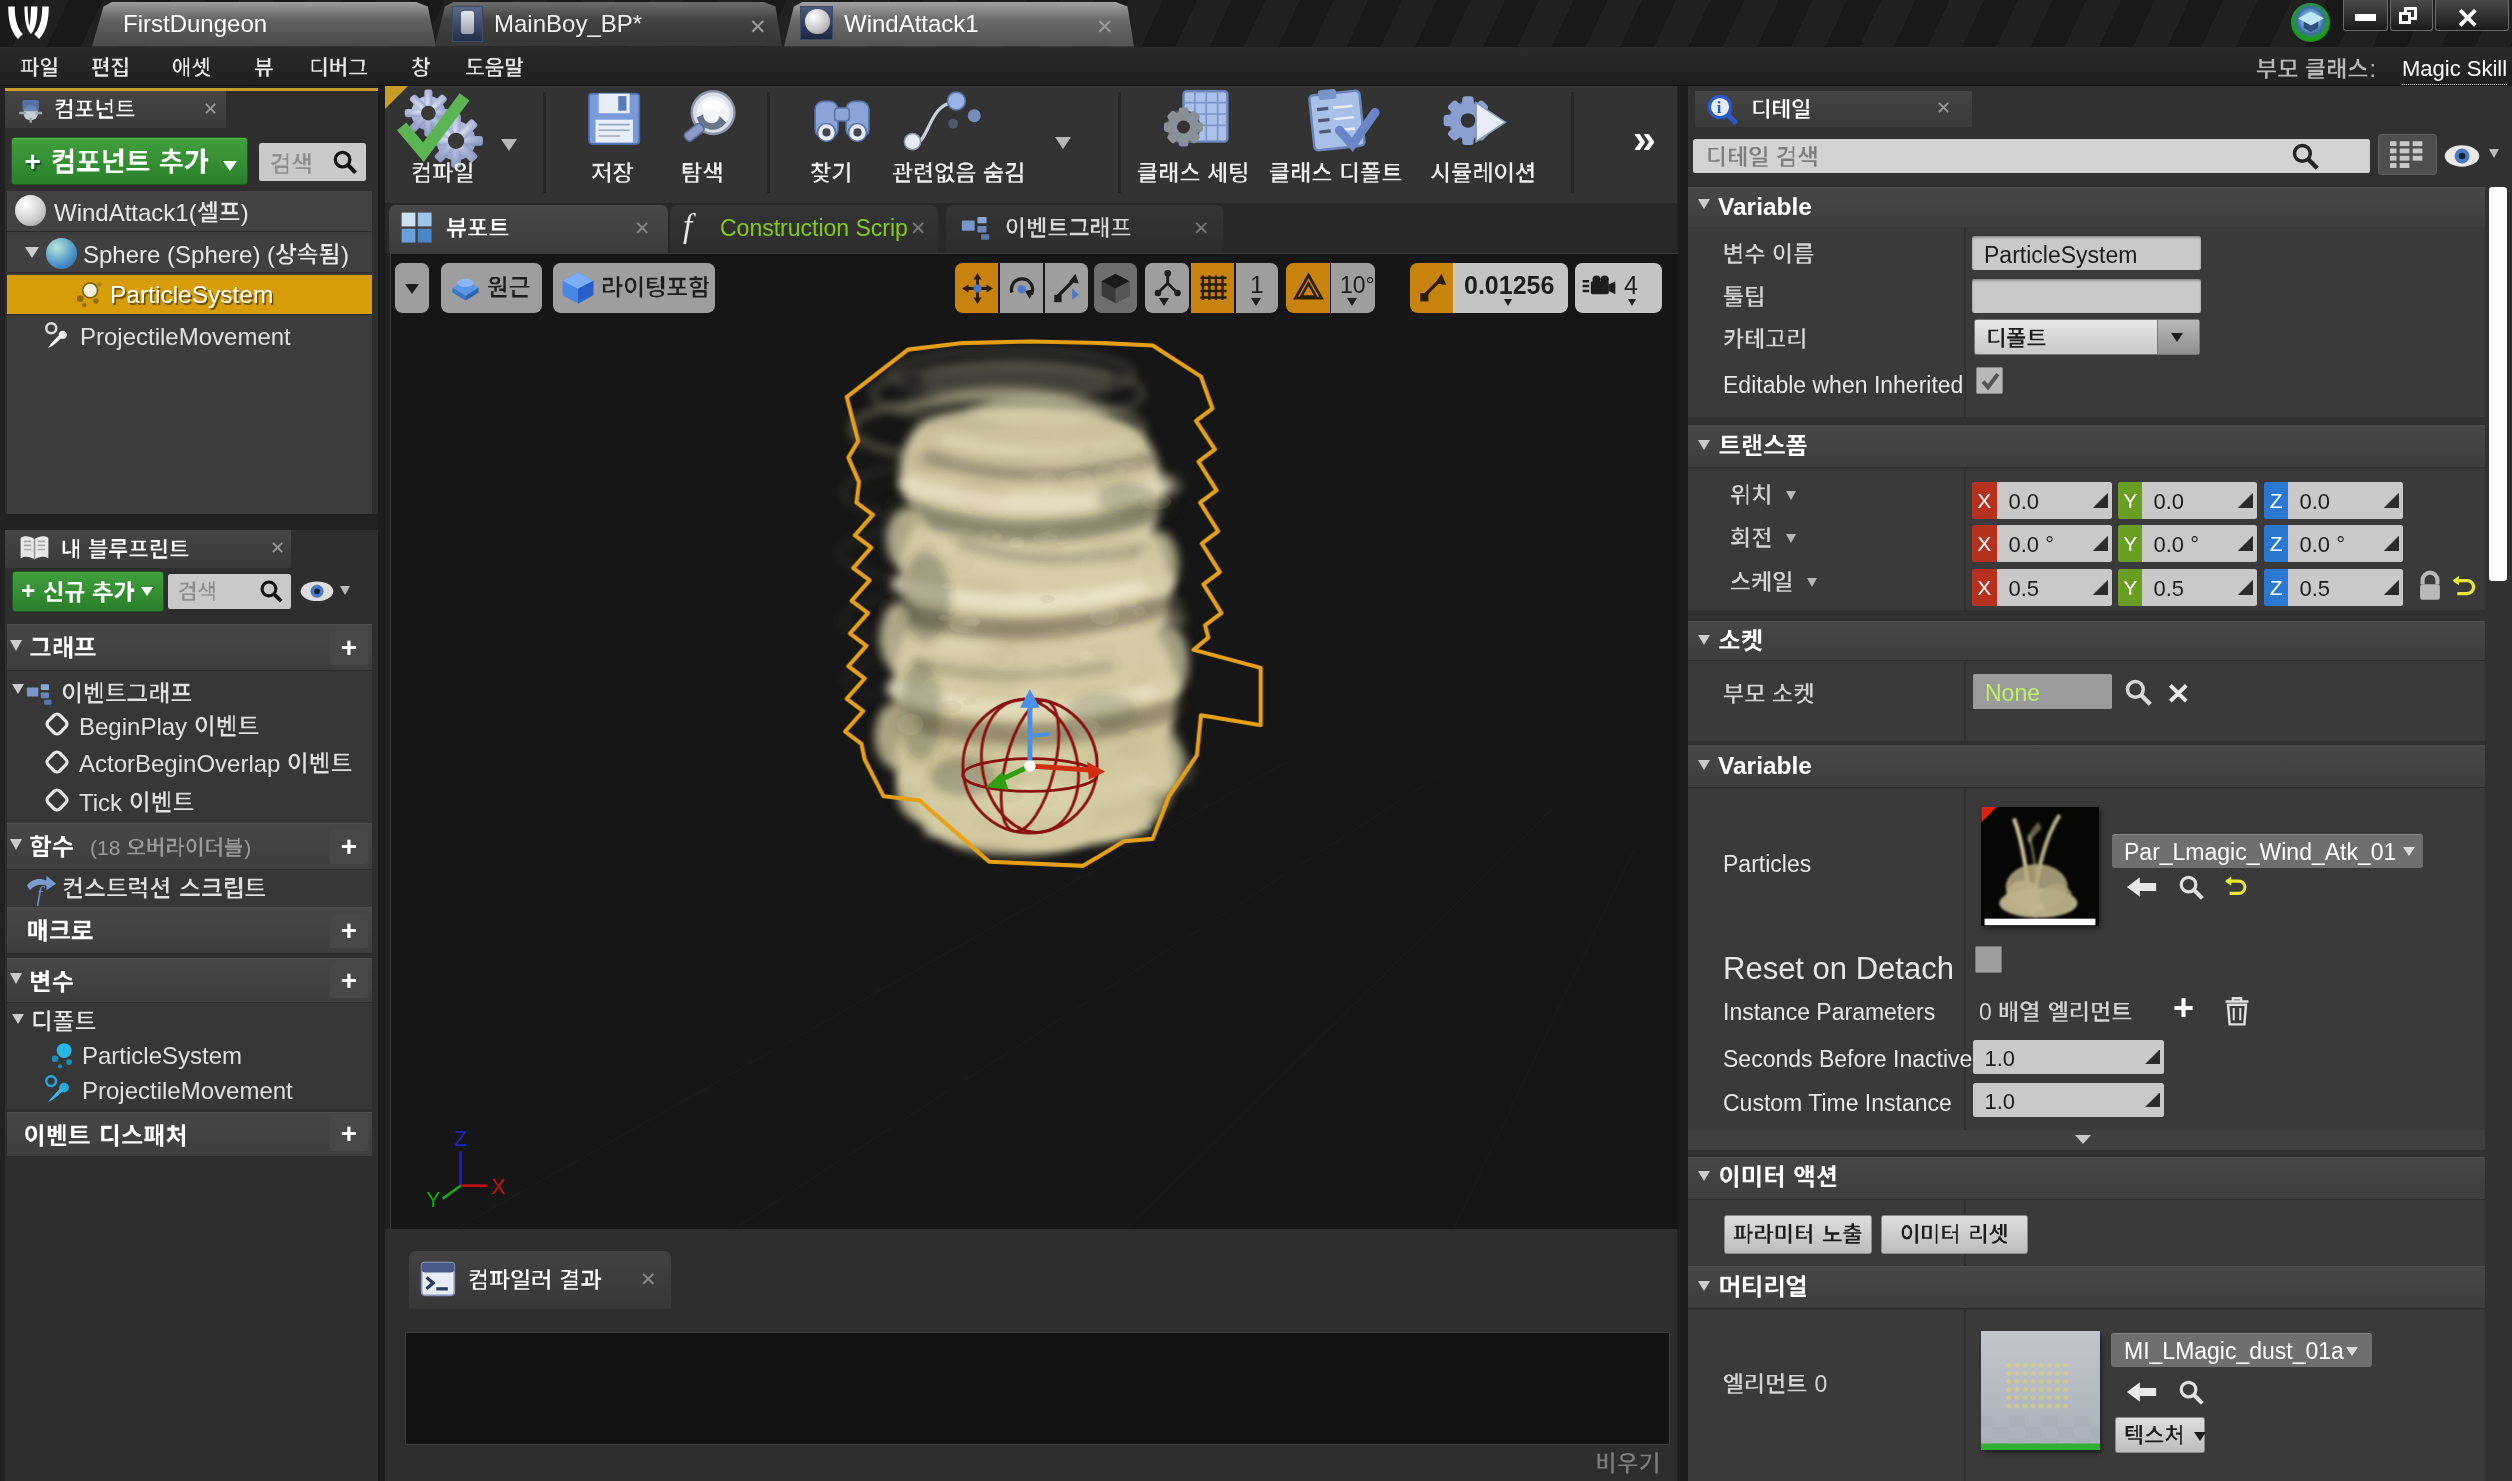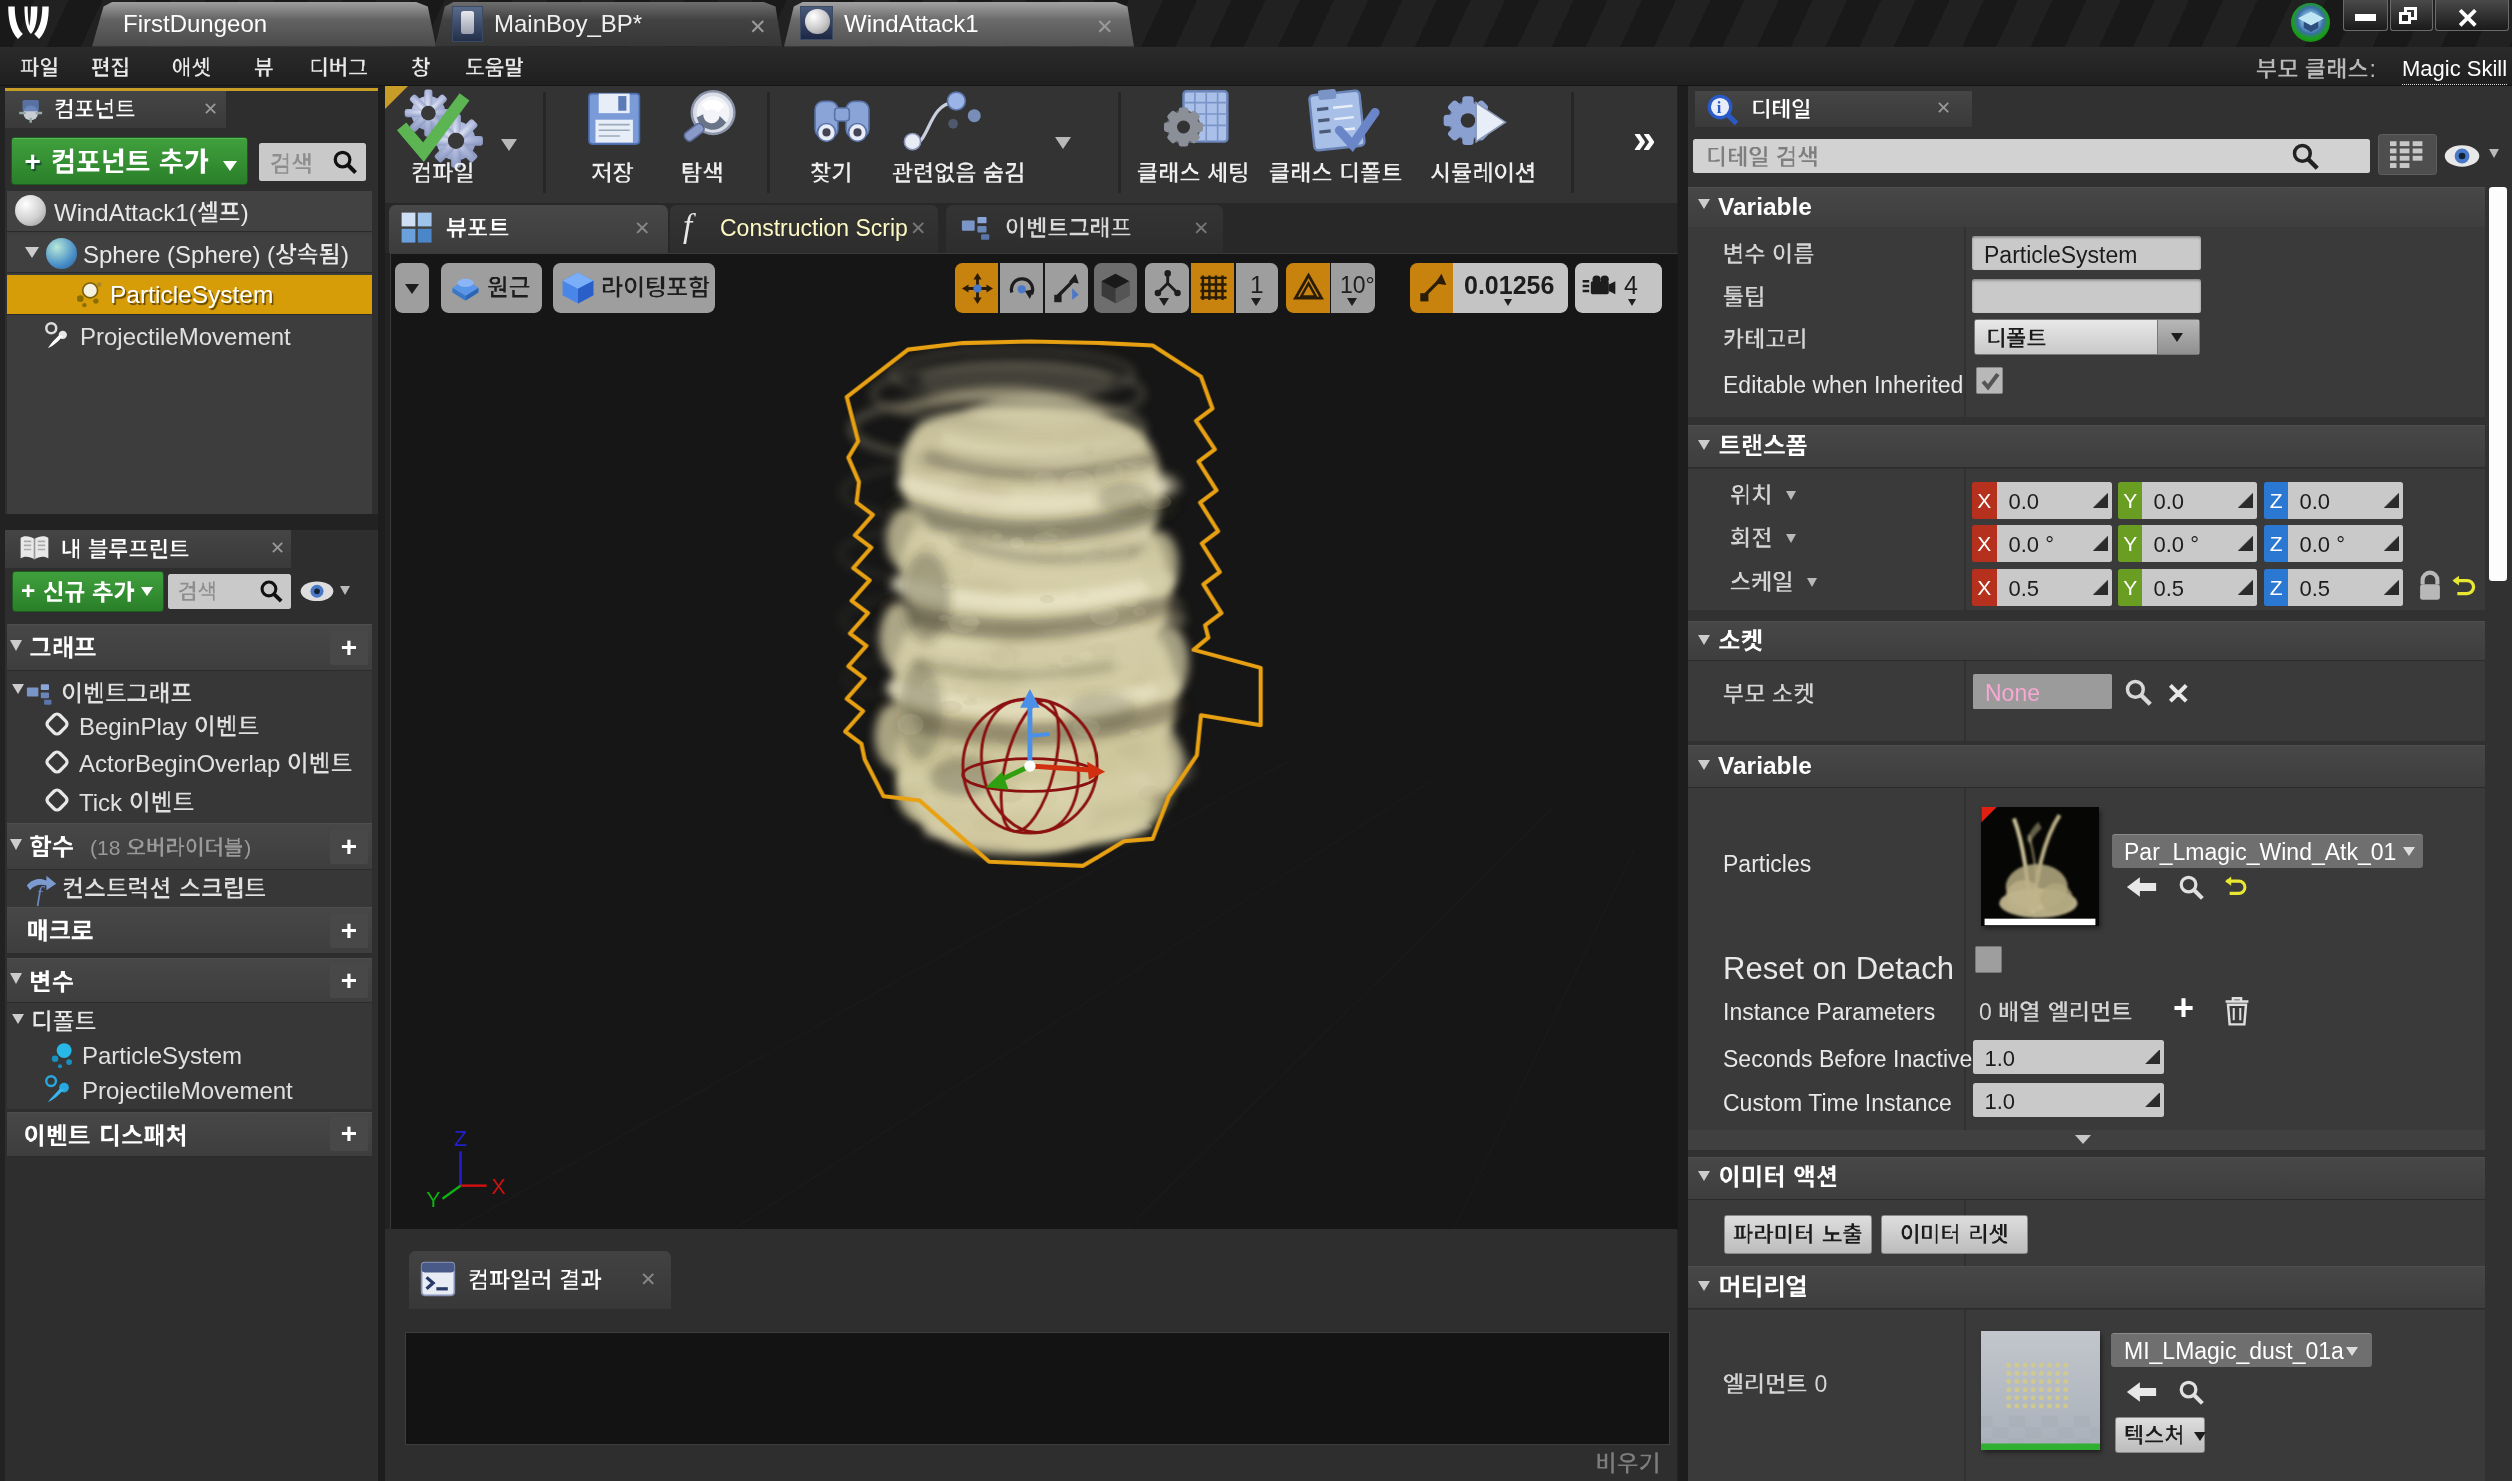--- a/index.html
+++ b/index.html
@@ -419,21 +419,21 @@
     <rect x="22" y="2" width="17" height="17" fill="#9ec4ec"></rect>
     <rect x="2" y="22" width="17" height="17" fill="#6aa0dc"></rect>
     <rect x="22" y="22" width="17" height="17" fill="#4a86c8"></rect>
   </svg>
 <div class="abs" style="left:446px;top:215px;font-size:23px;color:#fff"><svg style="vertical-align:-5.7px" width="64" height="24" viewBox="0 -22 78 29">
       <path fill="currentColor" d="M7 -8H10V2H7ZM16 -8H19V2H16ZM1 -9H24V-6H1ZM4 -22H7V-19H19V-22H22V-11H4ZM7 -17V-14H19V-17ZM27 -3H50V-1H27ZM37 -9H40V-2H37ZM29 -21H48V-19H29ZM29 -11H48V-8H29ZM33 -19H36V-10H33ZM41 -19H44V-10H41ZM56 -10H73V-7H56ZM53 -3H76V-1H53ZM56 -21H73V-19H59V-9H56ZM58 -16H73V-13H58Z"></path>
     </svg></div>
 <div class="abs tab-x" style="left:634px;top:219px;font-size:19.6px;color:#888">✕</div>
 <div class="abs" style="left:670px;top:205px;width:268px;height:48px;background:linear-gradient(#343434,#2d2d2d);border-radius:6.5px 6.5px 0 0"></div>
 <div class="abs" style="left:683px;top:208px;font-size:33px;font-style:italic;font-family:'Liberation Serif';color:#e8e8e8">f</div>
-<div class="abs" style="left:720px;top:215px;font-size:23px;color:#fef9c3">Construction Scrip</div>
+<div class="abs" style="left:720px;top:215px;font-size:23px;color:#84cc16">Construction Scrip</div>
 <div class="abs tab-x" style="left:910px;top:219px;font-size:19.6px;color:#777">✕</div>
 <div class="abs" style="left:946px;top:205px;width:277px;height:48px;background:linear-gradient(#343434,#2d2d2d);border-radius:6.5px 6.5px 0 0"></div>
 <svg class="abs" style="left:961px;top:213px" width="31" height="28" viewBox="0 0 34 30">
     <rect x="1" y="8" width="14" height="11" rx="1" fill="#7a96c8"></rect>
     <rect x="18" y="4" width="10" height="7" rx="1" fill="#8aa6d8"></rect>
     <rect x="18" y="14" width="10" height="7" rx="1" fill="#6a86b8"></rect>
     <rect x="22" y="23" width="9" height="6" rx="1" fill="#5a76a8"></rect>
   </svg>
 <div class="abs" style="left:1005px;top:215px;font-size:23px;color:#d8d8d8"><svg style="vertical-align:-5.7px" width="127" height="24" viewBox="0 -22 155 29">
       <path fill="currentColor" d="M19 -23H22V2H19ZM9 -21Q11 -21 12 -20Q14 -19 14 -17Q15 -15 15 -12Q15 -10 14 -8Q14 -6 12 -4Q11 -3 9 -3Q7 -3 5 -4Q4 -6 3 -8Q2 -10 2 -12Q2 -15 3 -17Q4 -19 5 -20Q7 -21 9 -21ZM9 -19Q8 -19 7 -18Q6 -17 5 -16Q5 -14 5 -12Q5 -10 5 -9Q6 -8 7 -7Q8 -6 9 -6Q10 -6 11 -7Q12 -8 12 -9Q12 -10 12 -12Q12 -14 12 -16Q12 -17 11 -18Q10 -19 9 -19ZM46 -23H49V-4H46ZM37 -16H42V-14H37ZM41 -23H44V-5H41ZM28 -21H31V-17H35V-21H38V-9H28ZM31 -15V-11H35V-15ZM32 -1H49V2H32ZM32 -6H35V1H32ZM56 -10H73V-7H56ZM53 -3H76V-1H53ZM56 -21H73V-19H59V-9H56ZM58 -16H73V-13H58ZM81 -21H97V-18H81ZM79 -4H102V-1H79ZM96 -21H99V-18Q99 -16 99 -14Q99 -13 98 -10Q98 -8 98 -6L95 -6Q95 -8 96 -10Q96 -13 96 -14Q96 -16 96 -18ZM105 -6H107Q109 -6 111 -6Q114 -6 116 -7L116 -4Q114 -4 111 -4Q109 -4 107 -4H105ZM105 -21H115V-11H108V-5H105V-14H112V-18H105ZM123 -23H126V2H123ZM119 -13H124V-11H119ZM118 -23H120V1H118ZM130 -3H153V-1H130ZM132 -21H151V-19H132ZM132 -10H151V-8H132ZM136 -19H139V-10H136ZM145 -19H147V-10H145Z"></path>
@@ -977,21 +977,21 @@
       <path fill="currentColor" d="M1 -4H26V-1H1ZM12 -10H16V-3H12ZM12 -24H15V-22Q15 -20 15 -18Q14 -16 13 -15Q12 -14 11 -12Q9 -11 7 -10Q6 -10 3 -9L2 -12Q4 -13 5 -13Q7 -14 8 -15Q9 -16 10 -17Q11 -18 11 -19Q12 -20 12 -22ZM12 -24H16V-22Q16 -20 16 -19Q17 -18 17 -17Q18 -16 19 -15Q21 -14 22 -13Q24 -13 26 -12L24 -9Q22 -10 20 -10Q18 -11 17 -12Q15 -14 14 -15Q13 -16 13 -18Q12 -20 12 -22ZM38 -17H44V-14H38ZM49 -25H53V-7H49ZM43 -25H47V-9H43ZM41 -8H44V-8Q44 -6 44 -4Q43 -2 42 -1Q40 0 38 1Q36 2 34 3L32 -1Q34 -1 35 -1Q37 -2 38 -3Q39 -3 40 -4Q40 -5 41 -6Q41 -7 41 -8ZM42 -8H45V-8Q45 -7 45 -6Q46 -5 46 -4Q47 -3 48 -3Q49 -2 51 -1Q52 -1 54 -1L52 3Q50 2 48 1Q46 0 44 -1Q43 -2 42 -4Q42 -6 42 -8ZM37 -23H41Q41 -19 40 -16Q39 -13 37 -11Q34 -9 31 -7L29 -10Q32 -11 34 -13Q36 -15 36 -17Q37 -19 37 -22ZM30 -23H38V-20H30ZM37 -18V-15L29 -14L29 -17Z"></path>
     </svg></div>
 <div class="abs" style="left:1688px;top:661px;width:797px;height:80px;background:#3a3a3a"></div>
 <div class="abs" style="left:1964px;top:661px;width:1.6px;height:80px;background:#313131"></div>
 <div class="abs" style="left:1723px;top:681px;font-size:23px;color:#d4d4d4"><svg style="vertical-align:-5.7px" width="43" height="24" viewBox="0 -22 52 29">
       <path fill="currentColor" d="M1 -8H24V-6H1ZM11 -7H14V2H11ZM4 -22H7V-19H19V-22H22V-11H4ZM7 -17V-13H19V-17ZM27 -3H50V-1H27ZM37 -9H40V-3H37ZM30 -21H48V-9H30ZM45 -19H33V-11H45Z"></path>
     </svg> <svg style="vertical-align:-5.7px" width="43" height="24" viewBox="0 -22 52 29">
       <path fill="currentColor" d="M1 -3H24V-1H1ZM11 -9H14V-3H11ZM11 -22H14V-20Q14 -18 13 -17Q13 -15 12 -14Q11 -13 9 -12Q8 -10 7 -10Q5 -9 3 -9L2 -11Q4 -11 5 -12Q6 -13 7 -13Q9 -14 9 -15Q10 -16 11 -17Q11 -19 11 -20ZM12 -22H14V-20Q14 -19 15 -17Q15 -16 16 -15Q17 -14 18 -13Q19 -13 21 -12Q22 -11 24 -11L22 -9Q21 -9 19 -10Q17 -10 16 -12Q15 -13 14 -14Q13 -15 12 -17Q12 -18 12 -20ZM36 -16H42V-14H36ZM46 -23H49V-6H46ZM41 -23H44V-8H41ZM39 -7H41V-7Q41 -5 40 -4Q40 -2 38 -1Q37 0 35 1Q33 2 31 2L30 -0Q32 -0 33 -1Q34 -1 35 -2Q36 -3 37 -3Q38 -4 38 -5Q39 -6 39 -7ZM39 -7H42V-7Q42 -6 42 -5Q42 -4 43 -3Q44 -3 45 -2Q46 -1 47 -1Q49 -0 50 -0L49 2Q47 2 45 1Q43 0 42 -1Q41 -2 40 -4Q39 -5 39 -7ZM36 -21H38Q38 -18 37 -15Q36 -13 34 -10Q32 -8 29 -7L27 -9Q30 -10 32 -12Q34 -14 35 -16Q36 -18 36 -20ZM28 -21H36V-19H28ZM35 -16V-14L28 -14L27 -16Z"></path>
     </svg></div>
 <div class="abs" style="left:1973px;top:674px;width:139px;height:35px;background:#9b9b9b;border-radius:1.6px"></div>
-<div class="abs" style="left:1985px;top:680px;font-size:23px;color:#f9a8d4">None</div>
+<div class="abs" style="left:1985px;top:680px;font-size:23px;color:#bef264">None</div>
 <svg class="abs" style="left:2124px;top:678px" width="28" height="28" viewBox="0 0 32 32">
     <circle cx="13" cy="13" r="9" fill="none" stroke="#d8d8d8" stroke-width="4"></circle>
     <path d="M20 20 L30 30" stroke="#d8d8d8" stroke-width="5"></path>
   </svg>
 <div class="abs" style="left:2166px;top:677px;font-size:29.4px;font-weight:bold;color:#e8e8e8">✕</div>
 
 <div class="abs sechdr" style="left:1688px;top:745px;width:797px;height:43px"></div>
 <div class="abs" style="left:1698px;top:760px;width:0;height:0;border-top:10.6px solid #ccc;border-left:6.5px solid transparent;border-right:6.5px solid transparent"></div>
 <div class="abs" style="left:1718px;top:752px;font-size:24.5px;font-weight:bold;color:#fff">Variable</div>
 <div class="abs" style="left:1688px;top:788px;width:797px;height:342px;background:#3a3a3a"></div>

